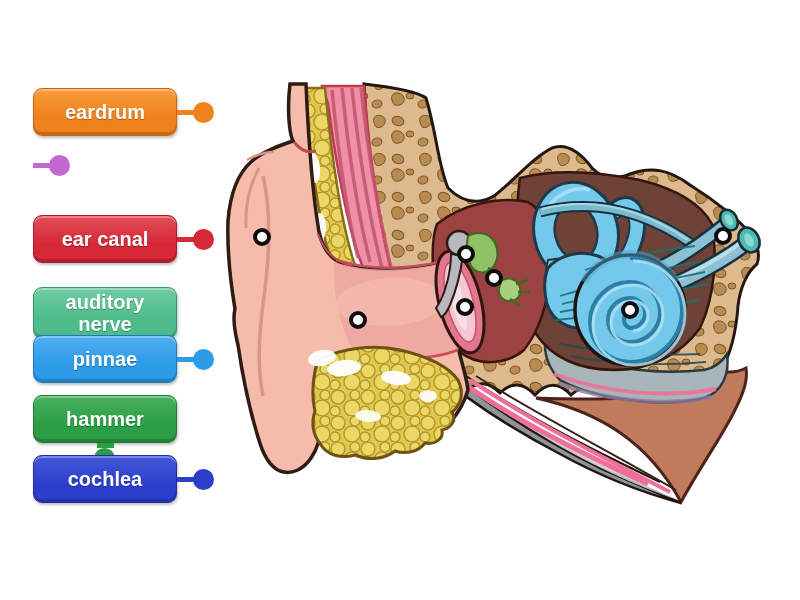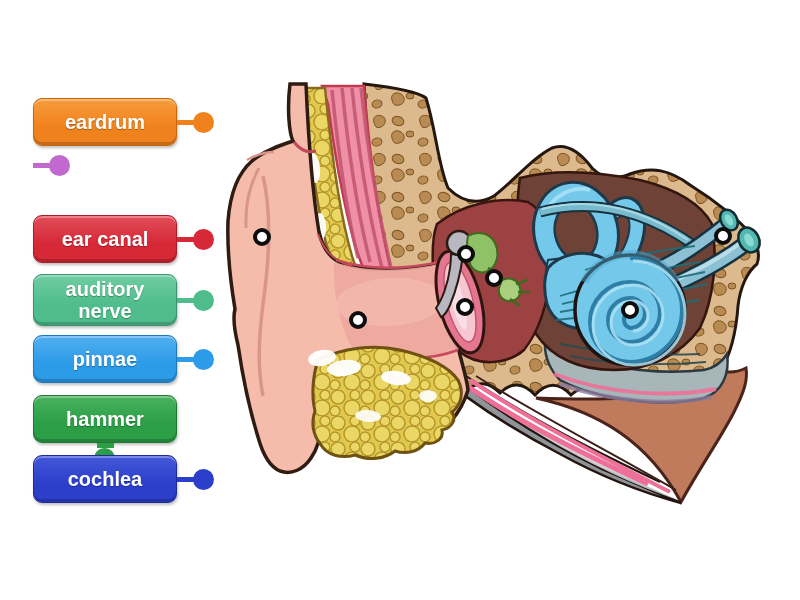--- a/index.html
+++ b/index.html
@@ -221,39 +221,39 @@
       <circle cx="459" cy="243" r="12" fill="var(--ossicle-gray)" stroke="#2A1A12" stroke-width="2.5"></circle>
       <path d="M468,236 C478,230 490,233 495,243 C500,254 497,266 488,271
                C482,274 475,272 471,266 C468,258 466,246 468,236 Z" fill="var(--ossicle-green)" stroke="#41691F" stroke-width="2"></path>
       <path d="M488,268 C496,272 502,278 505,284" fill="none" stroke="#41691F" stroke-width="3"></path>
       <path d="M502,280 C510,276 518,280 520,288 C522,296 516,302 508,301
                C501,300 498,294 499,288 Z" fill="#A8CE7E" stroke="#41691F" stroke-width="2"></path>
       <path d="M516,284 L528,280 M518,292 L530,292 M510,299 L520,306" fill="none" stroke="#41691F" stroke-width="2.5"></path>
     </g>
   </svg>
 
-  <div class="label-row" style="top: 98px; --base: #F0821E; --light: #F89C3C; --dark: #C9660C;">
+  <div class="label-row" style="top: 88px; --base: #F0821E; --light: #F89C3C; --dark: #C9660C;">
     <div class="pill">
       <span>eardrum</span>
     </div>
     <span class="stem"></span>
     <span class="cdot"></span>
   </div>
   <div class="label-row" style="top: 155px; --base: #C169CF; --light: #D289DE; --dark: #9E4BAE;">
     <span class="stem"></span>
     <span class="cdot"></span>
   </div>
   <div class="label-row" style="top: 215px; --base: #D62837; --light: #E14E59; --dark: #AC1B28;">
     <div class="pill">
       <span>ear canal</span>
     </div>
     <span class="stem"></span>
     <span class="cdot"></span>
   </div>
-  <div class="label-row" style="top: 274px; --base: #4FBD8B; --light: #6FCCA2; --dark: #37946C;">
+  <div class="label-row" style="top: 287px; flex-direction: column; --base: #4FBD8B; --light: #6FCCA2; --dark: #37946C;">
     <div class="pill">
       <span>auditory nerve</span>
     </div>
     <span class="stem"></span>
     <span class="cdot"></span>
   </div>
   <div class="label-row" style="top: 335px; --base: #2C9BE8; --light: #52AFF0; --dark: #1E78BC;">
     <div class="pill">
       <span>pinnae</span>
     </div>

